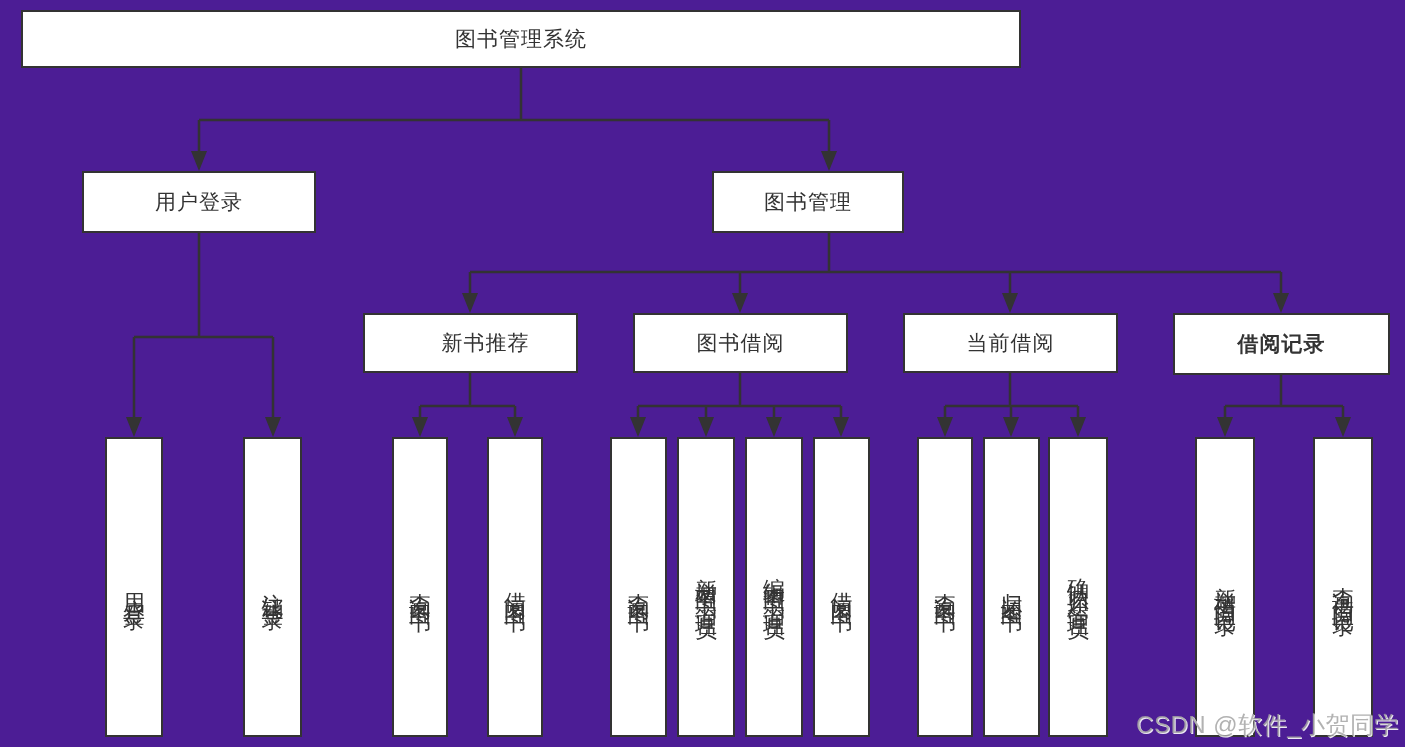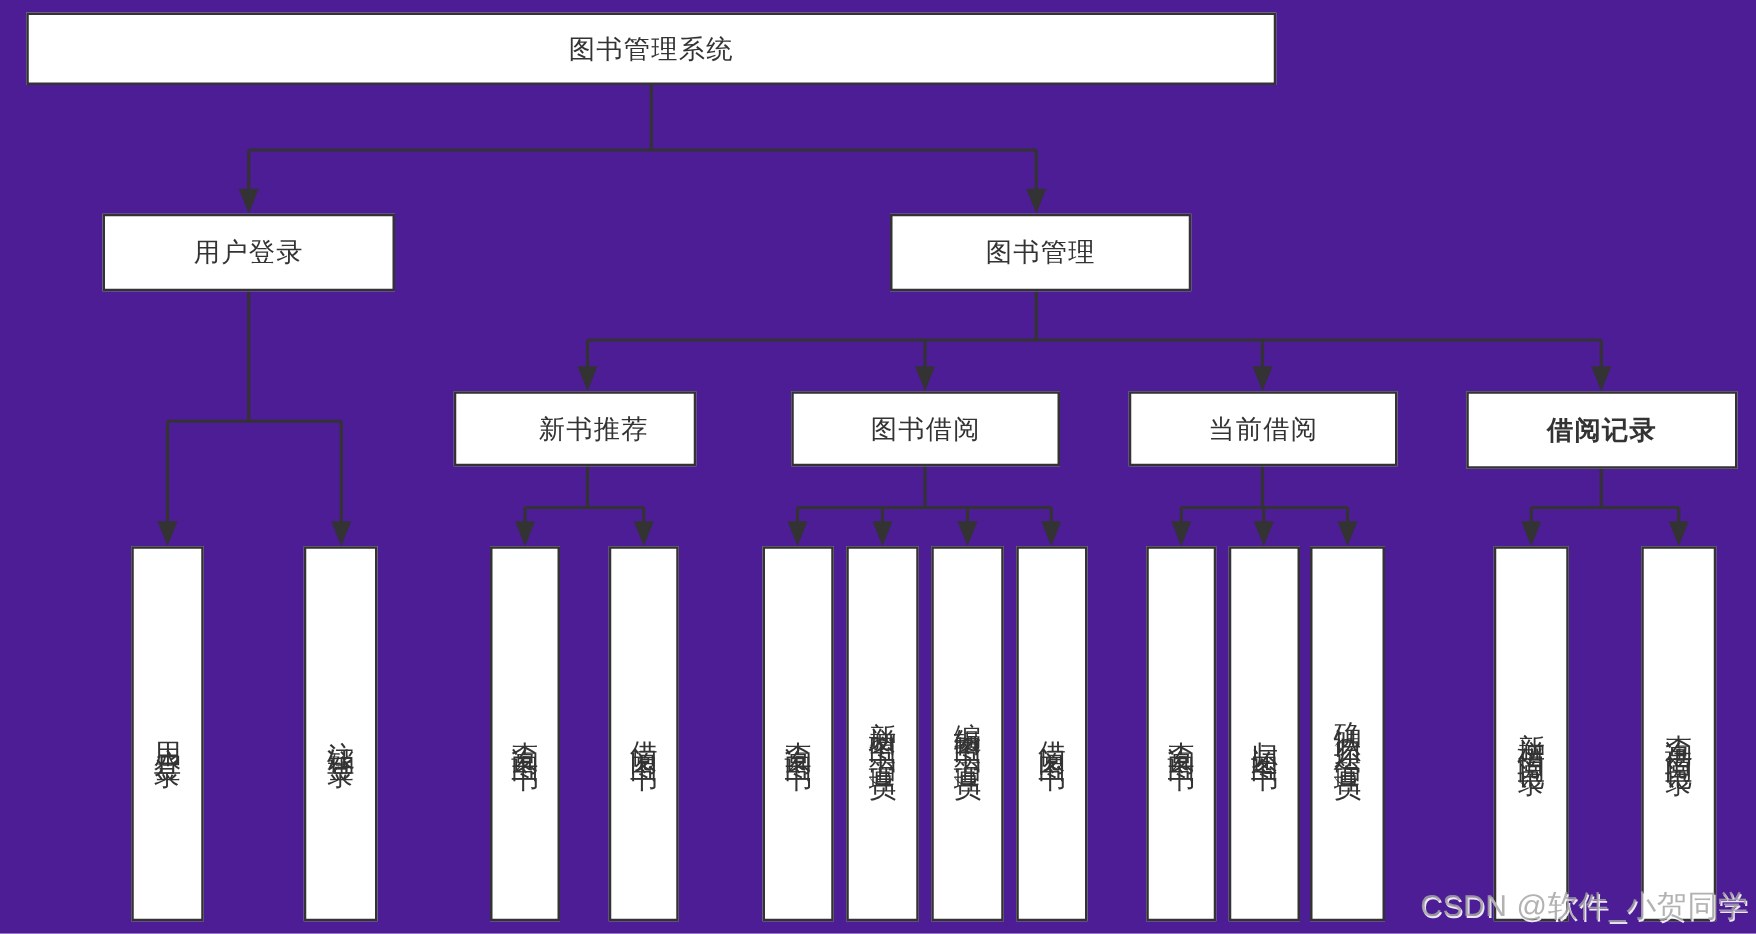--- a/index.html
+++ b/index.html
@@ -97,25 +97,25 @@
     </g>
   </svg>
 
   <div class="node h root" style="left:21px; top:10px; width:1000px; height:58px;">
     <span class="label">图书管理系统</span>
   </div>
 
   <div class="node h" style="left:82px; top:171px; width:234px; height:62px;">
     <span class="label">用户登录</span>
   </div>
-  <div class="node h" style="left:712px; top:171px; width:241px; height:62px;">
+  <div class="node h" style="left:712px; top:171px; width:192px; height:62px;">
     <span class="label">图书管理</span>
   </div>
 
-  <div class="node h" style="left:363px; top:313px; width:194px; height:60px;padding-left:30px;">
+  <div class="node h" style="left:363px; top:313px; width:215px; height:60px;padding-left:30px;">
     <span class="label">新书推荐</span>
   </div>
   <div class="node h" style="left:633px; top:313px; width:215px; height:60px;">
     <span class="label">图书借阅</span>
   </div>
   <div class="node h" style="left:903px; top:313px; width:215px; height:60px;">
     <span class="label">当前借阅</span>
   </div>
   <div class="node h" style="left:1173px; top:313px; width:217px; height:62px;font-weight:bold;">
     <span class="label">借阅记录</span>

